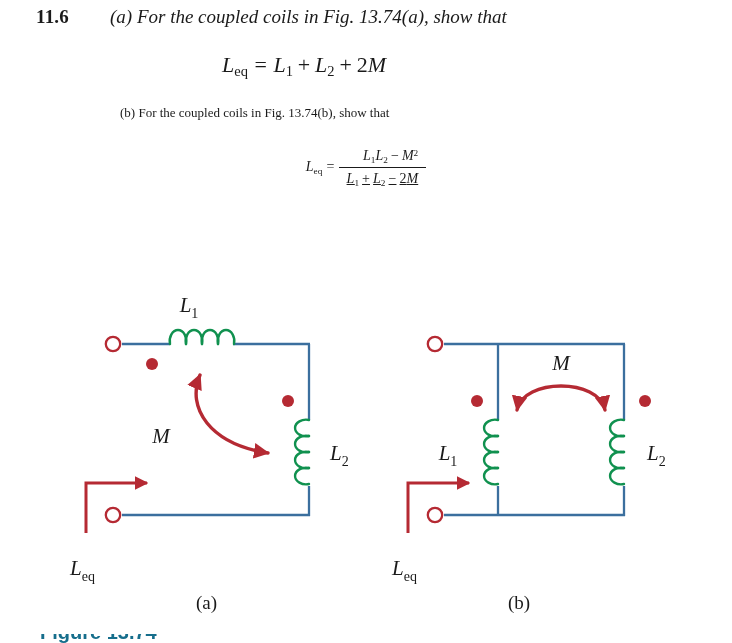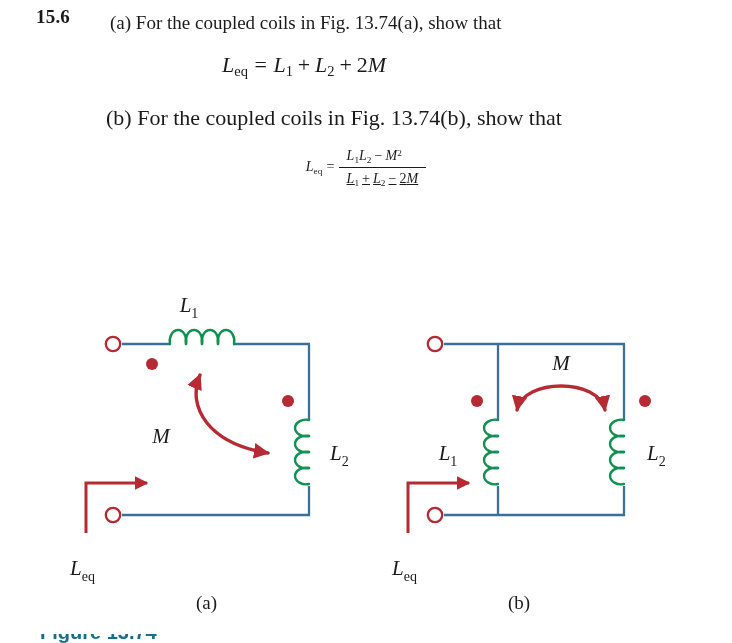--- a/index.html
+++ b/index.html
@@ -27,29 +27,30 @@
     position: absolute;
     left: 36px;
     top: 6px;
     font-weight: bold;
     font-size: 19px;
     letter-spacing: 0.2px;
   }
   .prob-line-a {
     position: absolute;
     left: 110px;
-    top: 12px;
+    top: 6px;
     font-size: 19px;
     white-space: nowrap;
+    font-style: italic;
   }
   .prob-line-b {
     position: absolute;
-    left: 106px;
+    left: 120px;
     top: 105px;
-    font-size: 22px;
+    font-size: 13px;
     white-space: nowrap;
   }
 
   
   .math {
     font-family: "Liberation Serif", "DejaVu Serif", serif;
     font-style: italic;
   }
   .eq1 {
     position: absolute;
@@ -76,21 +77,21 @@
   }
   .sup {
     font-size: 0.66em;
     vertical-align: 0.48em;
     font-style: normal;
   }
   .op { font-style: normal; padding: 0 0.22em; }
   .frac {
     display: inline-block;
     vertical-align: middle;
-    text-align: left;
+    text-align: right;
     margin-left: 0;
   }
   .frac .num {
     display: block;
     padding: 0 8px 2px 8px;
   }
   .frac .den {
     display: block;
     border-top: 1.6px solid #1a1a1a;
     padding: 3px 8px 0 8px;
@@ -133,21 +134,21 @@
     color: #166e8c;
     white-space: nowrap;
     font-family: "Liberation Sans", sans-serif;
   }
 </style>
 </head>
 <body>
 
 <div class="problem">
 
-  <div class="prob-num">15.6</div>
+  <div class="prob-num">11.6</div>
 
   <div class="prob-line-a">(a) For the coupled coils in Fig. 13.74(a), show that</div>
 
   <div class="eq1">
     <span class="math">
       <span class="var">L</span><span class="sub">eq</span><span class="eqsign">=</span><span class="var">L</span><span class="sub">1</span><span class="op">+</span><span class="var">L</span><span class="sub">2</span><span class="op">+</span><span style="font-style:normal">2</span><span class="var">M</span>
     </span>
   </div>
 
   <div class="prob-line-b">(b) For the coupled coils in Fig. 13.74(b), show that</div>

